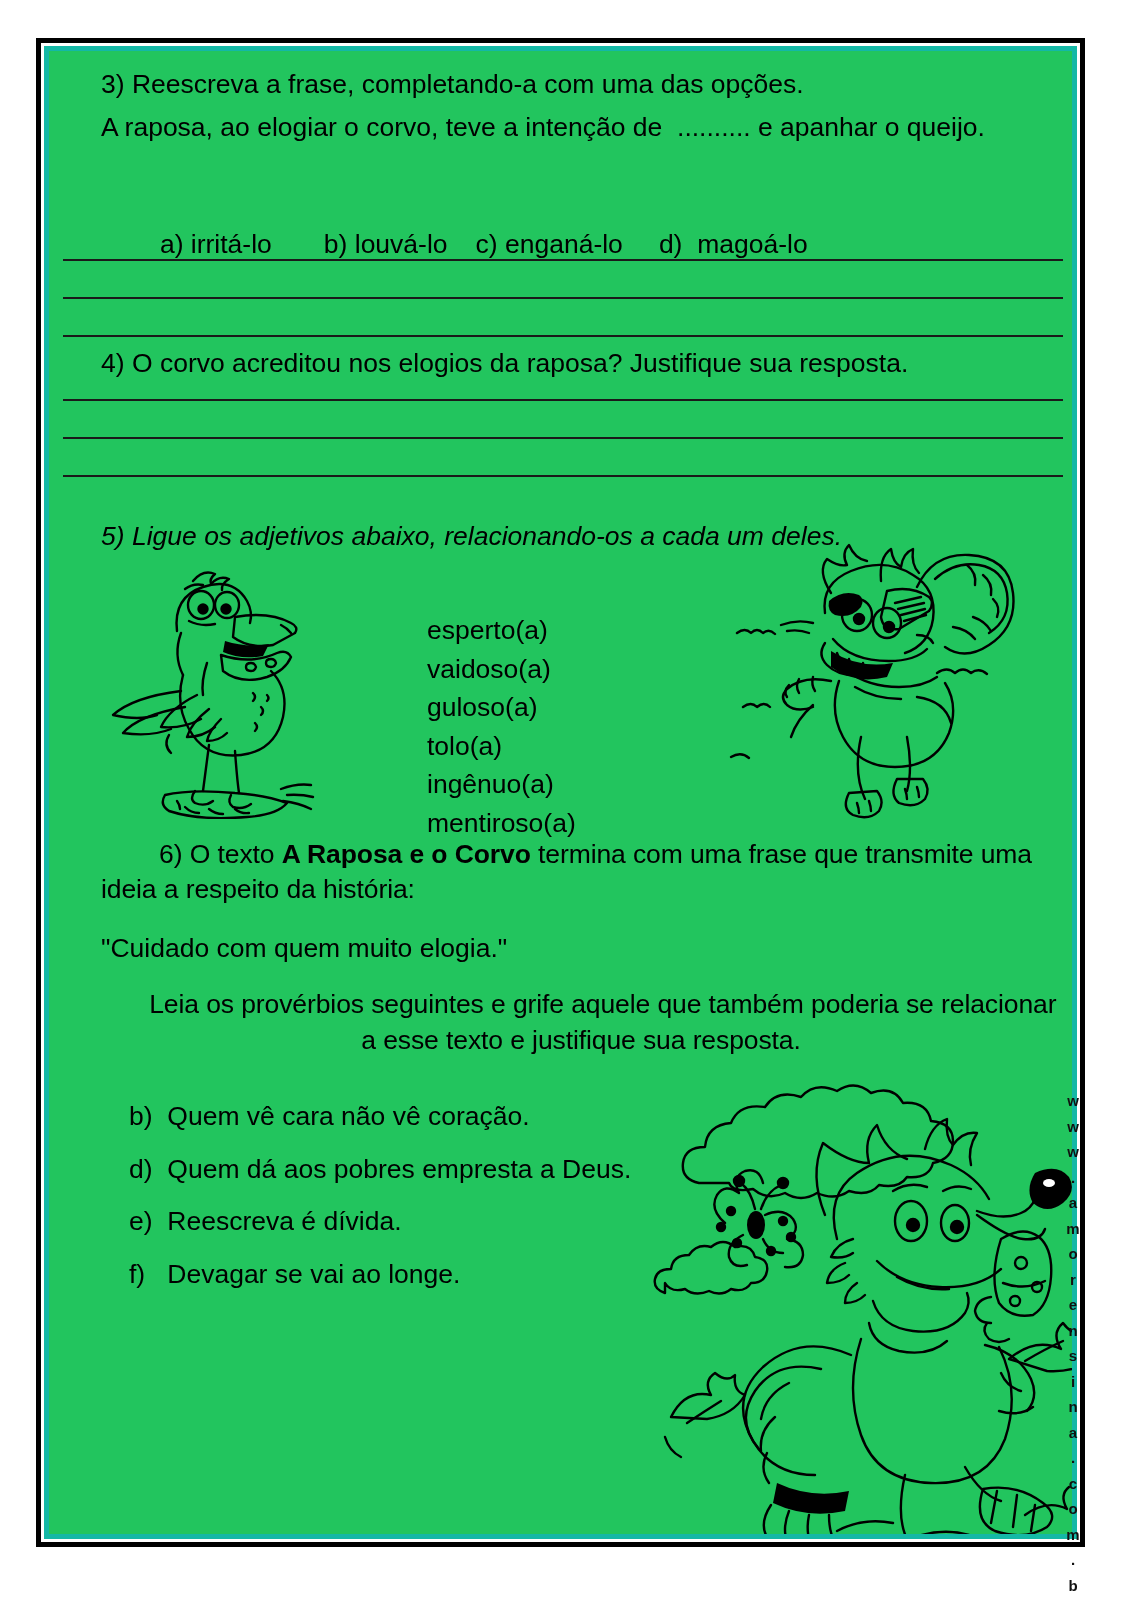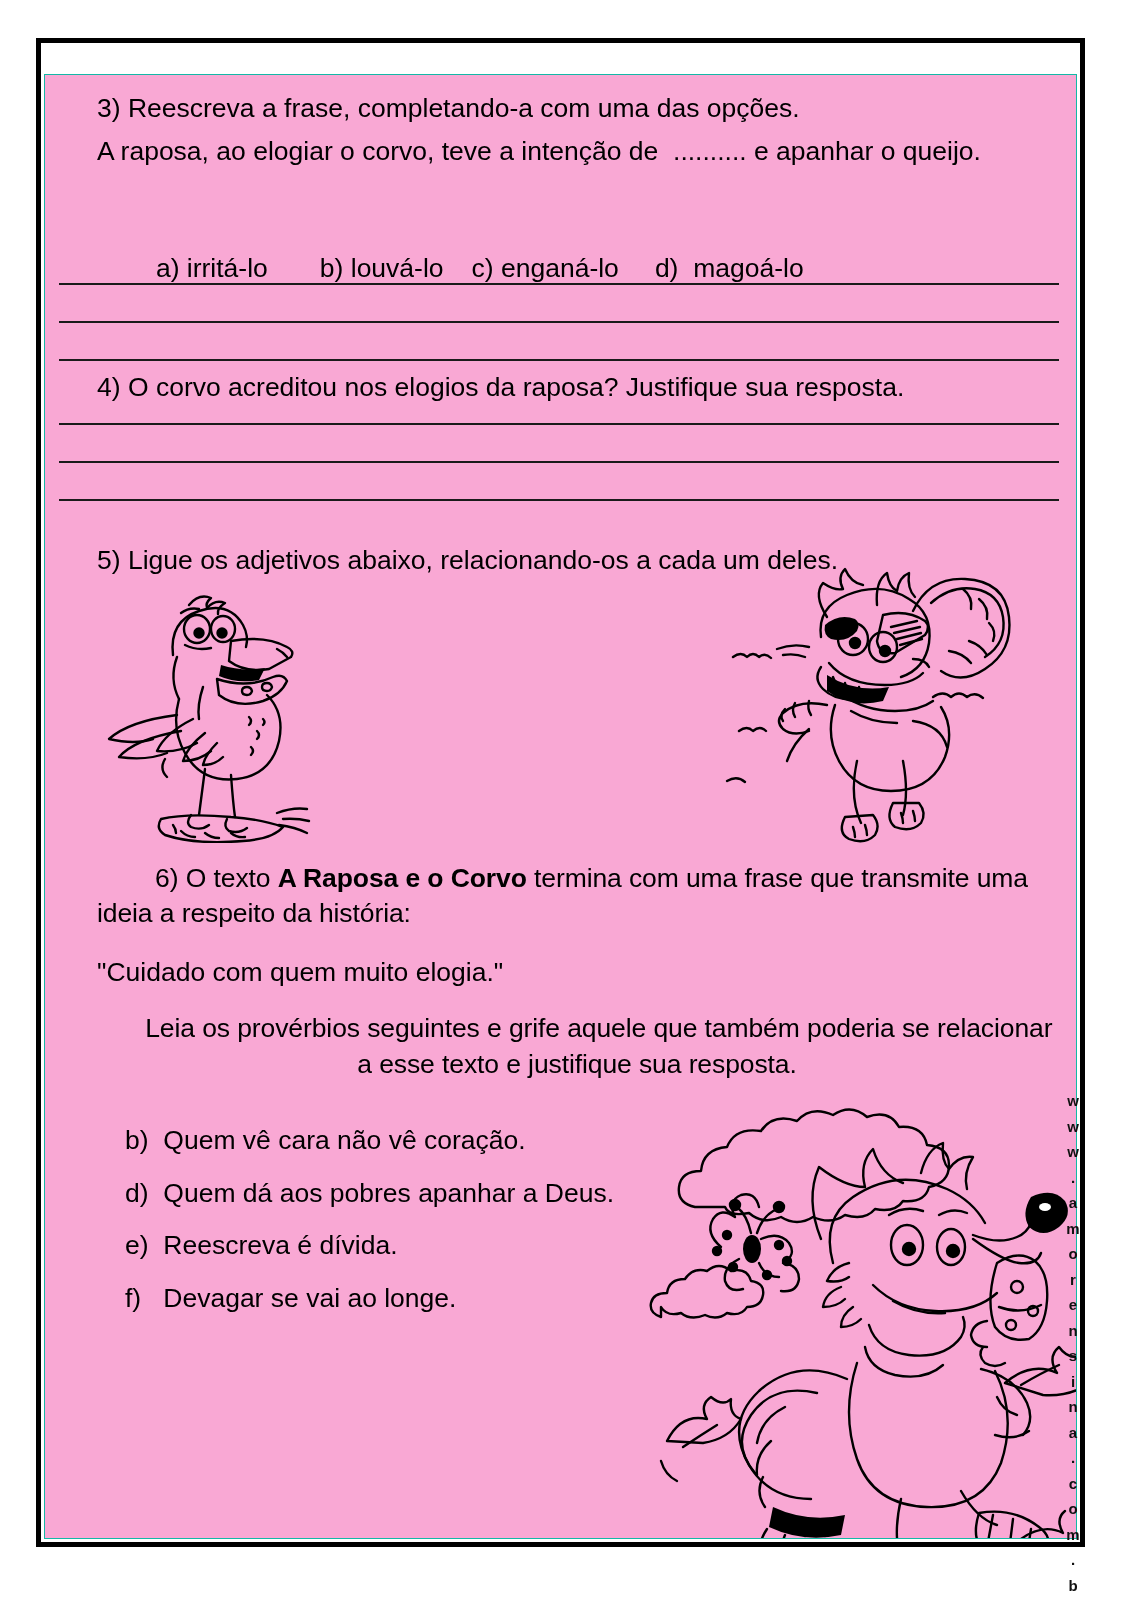--- a/index.html
+++ b/index.html
@@ -26,25 +26,24 @@
     border: 5px solid #000;
     box-sizing: border-box;
     background: #fff;
   }
   #worksheet-inner {
     position: absolute;
     left: 3px;
     top: 3px;
     right: 3px;
     bottom: 3px;
-    border: 1px solid #14b8a6;
+    border: 5px solid #14b8a6;
     box-sizing: border-box;
-    background: #f9a8d4;
+    background: #22c55e;
     overflow: hidden;
-    margin-top: 28px;
   }
 
   .content {
     position: absolute;
     left: 0; top: 0;
     width: 100%;
     height: 100%;
   }
 
   
@@ -143,21 +142,21 @@
       <div class="answer-rule" style="left:14px; top:208px; width:1000px;"></div>
       <div class="answer-rule" style="left:14px; top:246px; width:1000px;"></div>
       <div class="answer-rule" style="left:14px; top:284px; width:1000px;"></div>
 
       <div class="q-line" style="left:52px; top:299px;">4) O corvo acreditou nos elogios da raposa? Justifique sua resposta.</div>
 
       <div class="answer-rule" style="left:14px; top:348px; width:1000px;"></div>
       <div class="answer-rule" style="left:14px; top:386px; width:1000px;"></div>
       <div class="answer-rule" style="left:14px; top:424px; width:1000px;"></div>
 
-      <div class="q-line" style="left:52px; top:472px;">5) Ligue os adjetivos abaixo, relacionando-os a cada um deles.</div>
+      <div class="q-line" style="left:52px; top:472px;font-style:italic;">5) Ligue os adjetivos abaixo, relacionando-os a cada um deles.</div>
 
       <div class="illus" style="left:36px; top:508px;">
         <svg width="250" height="260" viewBox="0 0 250 260" fill="none" stroke="#000" stroke-width="2.4" stroke-linecap="round" stroke-linejoin="round">
 
           <path d="M108 22 q10 -12 22 -7 q-6 5 -4 10 q8 -9 18 -5 q-8 5 -7 11"></path>
           <path d="M100 30 q8 -6 18 -4"></path>
 
           <path d="M92 72 q-4 -34 26 -44 q30 -10 44 14 q6 11 3 22"></path>
 
           <ellipse cx="116" cy="46" rx="13" ry="14"></ellipse>
@@ -204,20 +203,28 @@
           <path d="M196 230 q16 -6 30 -4"></path>
           <path d="M198 242 q16 2 28 8"></path>
           <path d="M202 236 q14 -1 26 2"></path>
           <path d="M100 248 q6 6 14 6"></path>
           <path d="M124 250 q6 5 14 5"></path>
           <path d="M150 250 q6 5 14 4"></path>
           <path d="M92 242 q3 4 3 8"></path>
         </svg>
       </div>
 
+      <div id="adjective-list">
+        <div>esperto(a)</div>
+        <div>vaidoso(a)</div>
+        <div>guloso(a)</div>
+        <div>tolo(a)</div>
+        <div>ingênuo(a)</div>
+        <div>mentiroso(a)</div>
+      </div>
 
       <div class="illus" style="left:672px; top:470px;">
         <svg width="300" height="300" viewBox="0 0 300 300" fill="none" stroke="#000" stroke-width="2.4" stroke-linecap="round" stroke-linejoin="round">
 
           <path d="M196 66 q16 -34 52 -32 q40 2 44 38 q4 34 -24 52 q-24 16 -44 2"></path>
           <path d="M214 58 q20 -18 44 -14 q24 4 28 28 q4 26 -18 40"></path>
           <path d="M246 44 q10 8 8 20"></path>
           <path d="M262 54 q10 8 8 20"></path>
           <path d="M272 78 q8 8 4 18"></path>
           <path d="M252 96 q12 4 18 14"></path>
@@ -288,21 +295,21 @@
       <div class="q-text" style="left:52px; top:750px; width:960px;">
         <span>6) O texto </span><span class="bold">A Raposa e o Corvo</span><span> termina com uma frase que transmite uma ideia a respeito da história:</span>
       </div>
 
       <div class="q-line" style="left:52px; top:884px;">"Cuidado com quem muito elogia."</div>
 
       <div class="q-text" style="left:52px; top:936px; width:960px;text-align:center;">      Leia os provérbios seguintes e grife aquele que também poderia se relacionar a esse texto e justifique sua resposta.</div>
 
       <div id="proverb-list">
         <span class="proverb-item">b)  Quem vê cara não vê coração.</span>
-        <span class="proverb-item">d)  Quem dá aos pobres apanhar a Deus.</span>
+        <span class="proverb-item">d)  Quem dá aos pobres empresta a Deus.</span>
         <span class="proverb-item">e)  Reescreva é dívida.</span>
         <span class="proverb-item">f)   Devagar se vai ao longe.</span>
       </div>
 
       <div class="illus" style="left:576px; top:988px;">
         <svg width="464" height="510" viewBox="0 0 464 510" fill="none" stroke="#000" stroke-width="2.4" stroke-linecap="round" stroke-linejoin="round">
 
           <path d="M74 144 q-18 -4 -16 -20 q2 -16 22 -16 q2 -22 26 -24 q8 -20 34 -16 q12 -18 36 -10
                    q14 -16 36 -6 q18 -12 34 2 q22 -8 32 10 q24 -2 28 18 q22 2 22 20 q0 18 -20 22
                    q-4 16 -26 14 q-8 12 -28 8 q-10 12 -30 6 q-14 10 -32 2 q-16 10 -32 0

